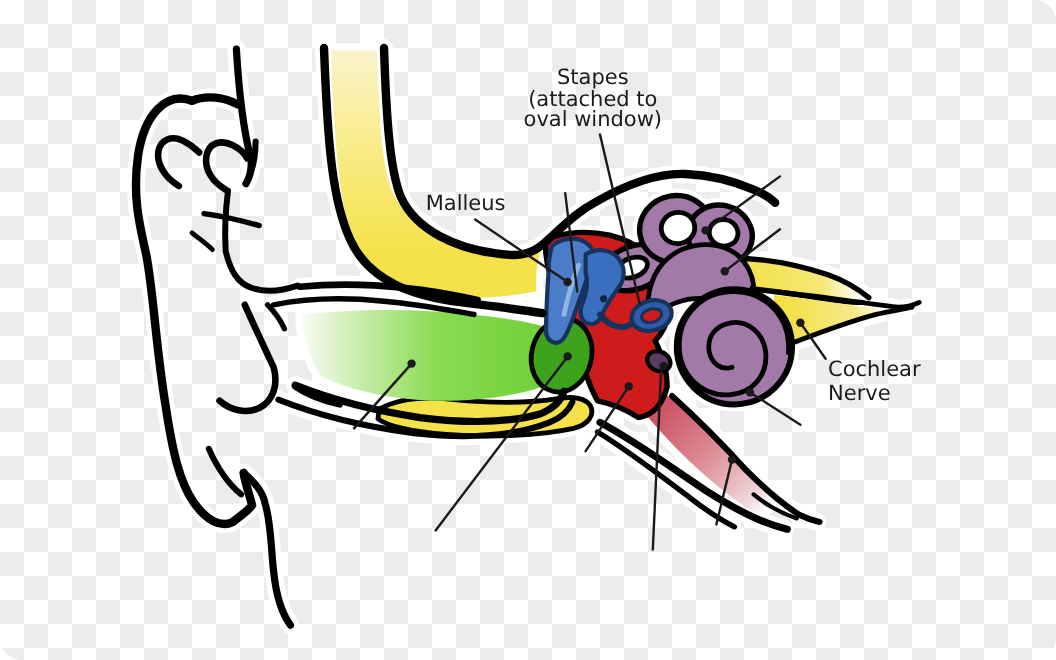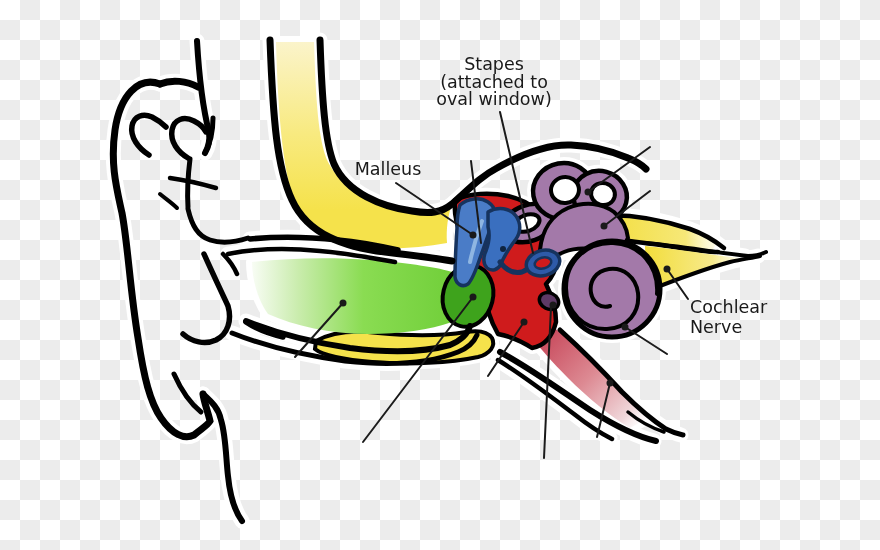--- a/index.html
+++ b/index.html
@@ -1,16 +1,16 @@
 <!DOCTYPE html>
 <html><head>
 <meta charset="utf-8">
 <style>
   html,body{margin:0;padding:0;background:#fff;}
-  .stage{width:880px;height:550px;position:relative;overflow:hidden;}
+  .stage{width:880px;height:550px;position:relative;overflow:hidden;border-radius:18px;}
   svg{display:block;}
   text{font-family:"DejaVu Sans","Liberation Sans",sans-serif;font-size:17.5px;}
 </style>
 </head>
 <body>
 
 <div class="stage">
 <svg width="880" height="550" viewBox="0 0 880 550">
   <defs>
     <pattern id="checker" width="40" height="40" patternUnits="userSpaceOnUse">

